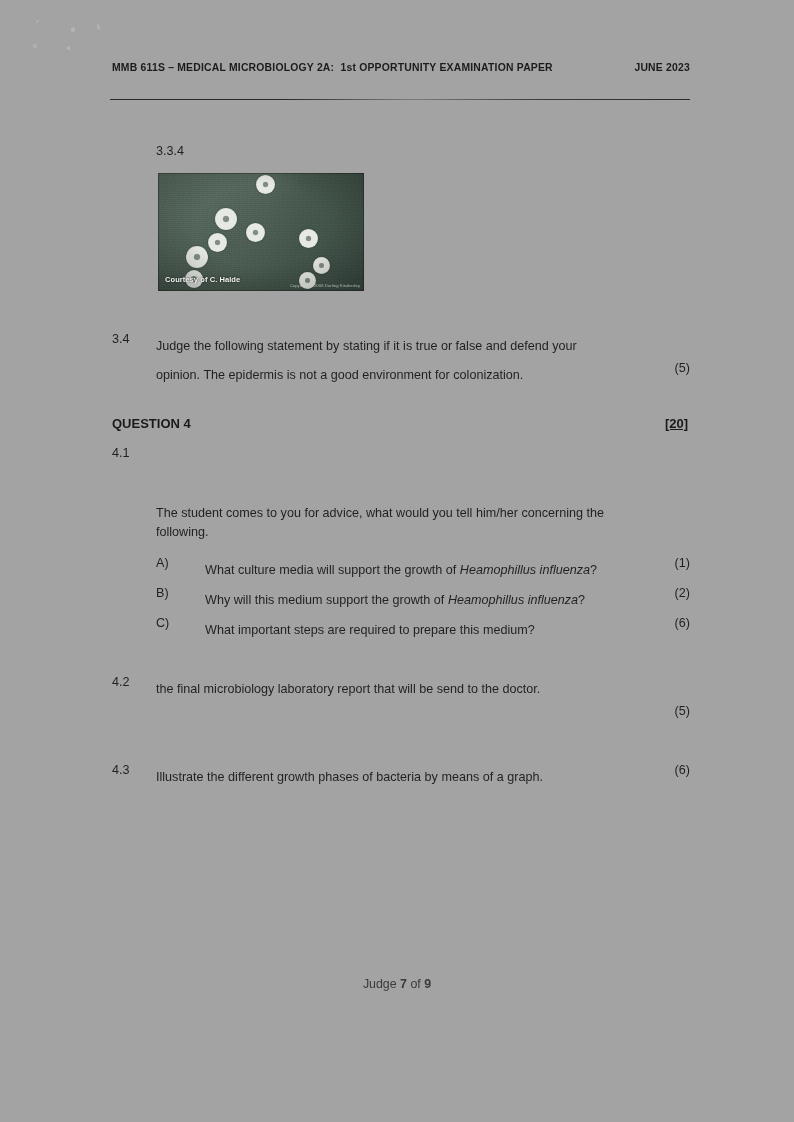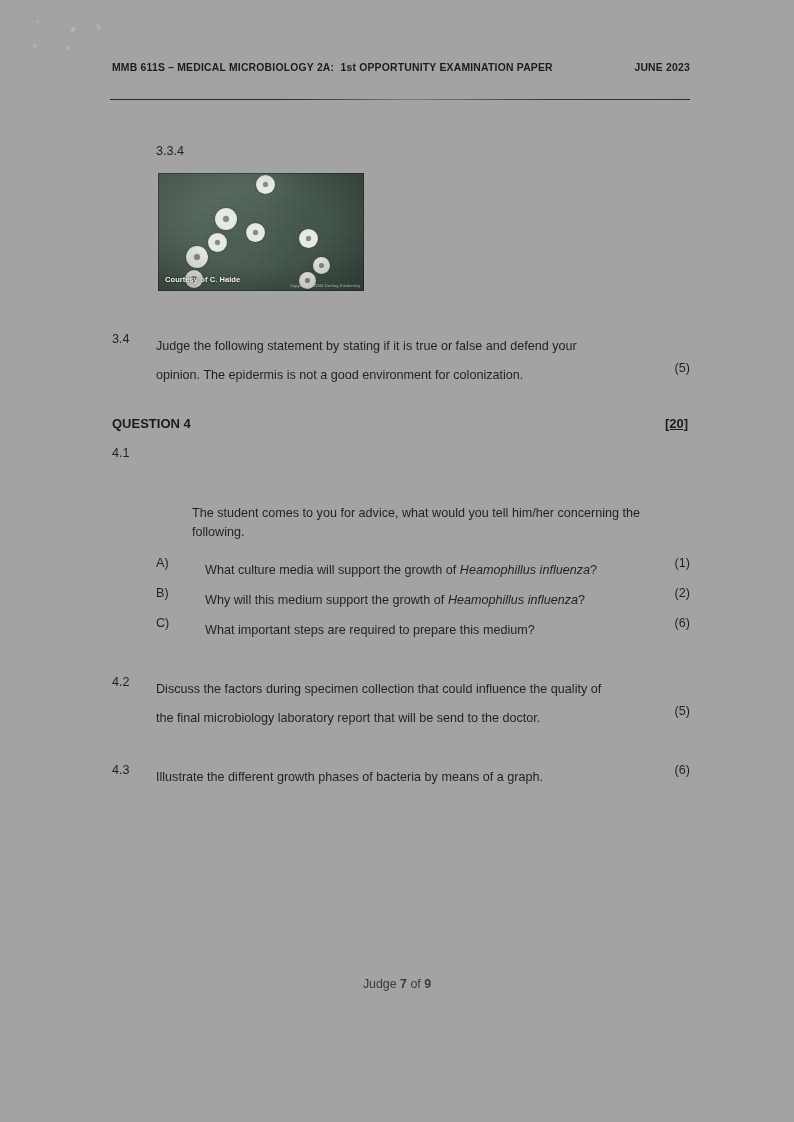--- a/index.html
+++ b/index.html
@@ -223,21 +223,21 @@
     <div>Judge the following statement by stating if it is true or false and defend your</div>
     <div>opinion. The epidermis is not a good environment for colonization.</div>
   </div>
   <div class="marks" style="left:630px; top:361px; width:60px;">(5)</div>
 
   <div class="section-title" style="left:112px; top:416px;">QUESTION 4</div>
   <div class="section-marks" style="left:628px; top:416px; width:60px;text-decoration:underline;">[20]</div>
 
   <div class="q-label" style="left:112px; top:446px;">4.1</div>
 
-  <div class="q-body tight" style="left:156px; top:504px; width:505px;margin-left:36px;">
+  <div class="q-body tight" style="left:156px; top:504px; width:505px;">
     <div>The student comes to you for advice, what would you tell him/her concerning the</div>
     <div>following.</div>
   </div>
 
   <div class="q-label" style="left:156px; top:556px;">A)</div>
   <div class="q-body" style="left:205px; top:556px; width:430px;">
     <div><span>What culture media will support the growth of </span><em>Heamophillus influenza</em><span>?</span></div>
   </div>
   <div class="marks" style="left:630px; top:556px; width:60px;">(1)</div>
 
@@ -248,21 +248,20 @@
   <div class="marks" style="left:630px; top:586px; width:60px;">(2)</div>
 
   <div class="q-label" style="left:156px; top:616px;">C)</div>
   <div class="q-body" style="left:205px; top:616px; width:430px;">
     <div>What important steps are required to prepare this medium?</div>
   </div>
   <div class="marks" style="left:630px; top:616px; width:60px;">(6)</div>
 
   <div class="q-label" style="left:112px; top:675px;">4.2</div>
   <div class="q-body" style="left:156px; top:675px; width:505px;">
-    <div>Discuss the factors during specimen collection that could influence the quality of</div>
     <div>the final microbiology laboratory report that will be send to the doctor.</div>
   </div>
   <div class="marks" style="left:630px; top:704px; width:60px;">(5)</div>
 
   <div class="q-label" style="left:112px; top:763px;">4.3</div>
   <div class="q-body" style="left:156px; top:763px; width:505px;">
     <div>Illustrate the different growth phases of bacteria by means of a graph.</div>
   </div>
   <div class="marks" style="left:630px; top:763px; width:60px;">(6)</div>
 

